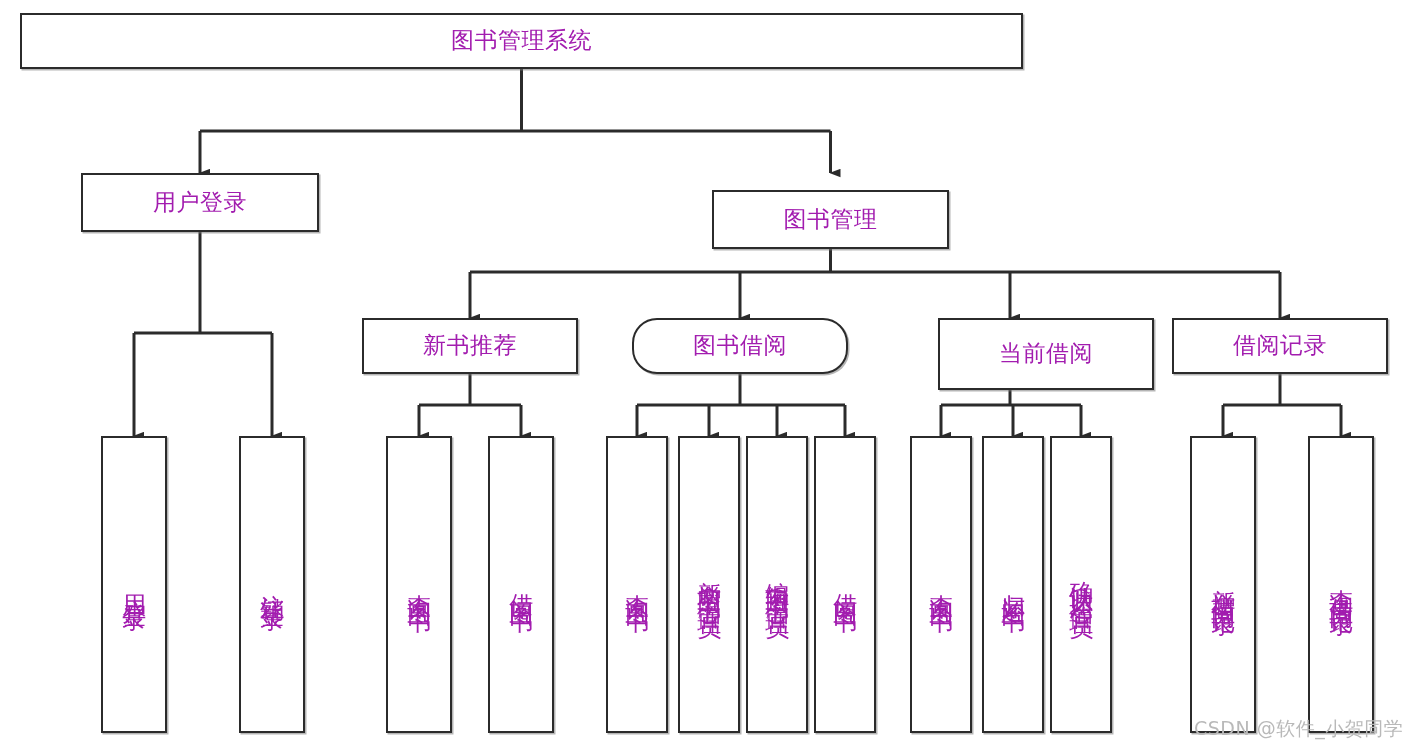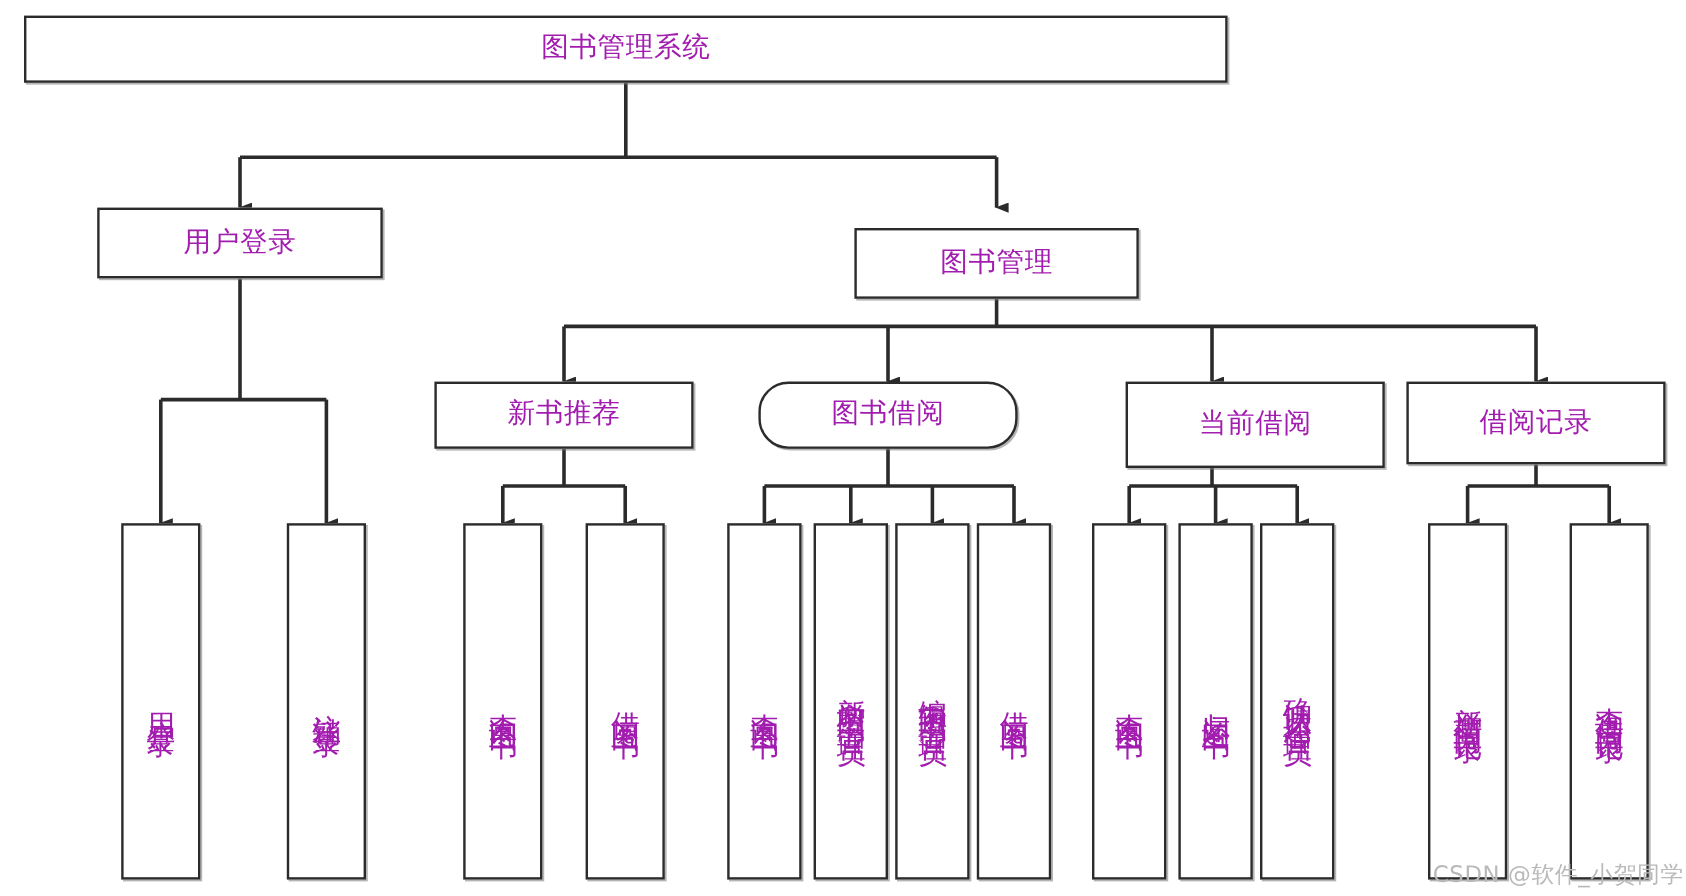--- a/index.html
+++ b/index.html
@@ -126,21 +126,21 @@
       </div>
       <div class="node horiz" style="left: 362px; top: 318px; width: 216px; height: 56px;">
         <span class="label">新书推荐</span>
       </div>
       <div class="node horiz" style="left: 632px; top: 318px; width: 216px; height: 56px; border-radius: 25px;">
         <span class="label">图书借阅</span>
       </div>
       <div class="node horiz" style="left: 938px; top: 318px; width: 216px; height: 72px;">
         <span class="label">当前借阅</span>
       </div>
-      <div class="node horiz" style="left: 1172px; top: 318px; width: 216px; height: 69px;">
+      <div class="node horiz" style="left: 1172px; top: 318px; width: 216px; height: 56px;">
         <span class="label">借阅记录</span>
       </div>
       <div class="node vert" style="left: 101px; top: 436px; width: 66px; height: 297px;">
         <span class="label">用户登录</span>
       </div>
       <div class="node vert" style="left: 239px; top: 436px; width: 66px; height: 297px;">
         <span class="label">注销登录</span>
       </div>
       <div class="node vert" style="left: 386px; top: 436px; width: 66px; height: 297px;">
         <span class="label">查询图书</span>

